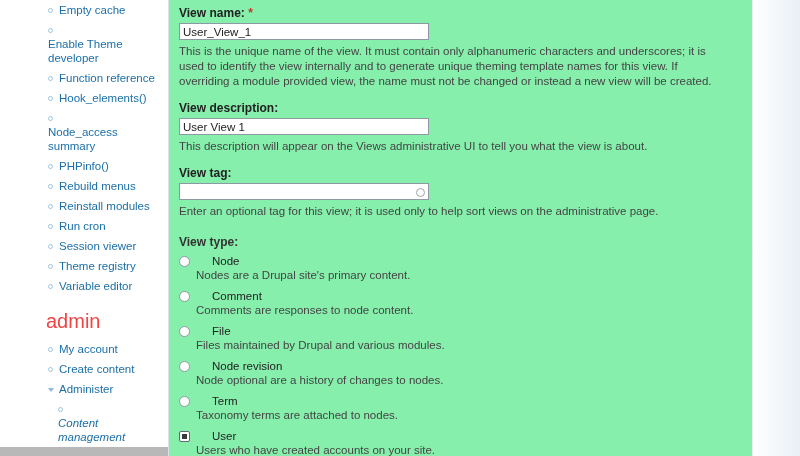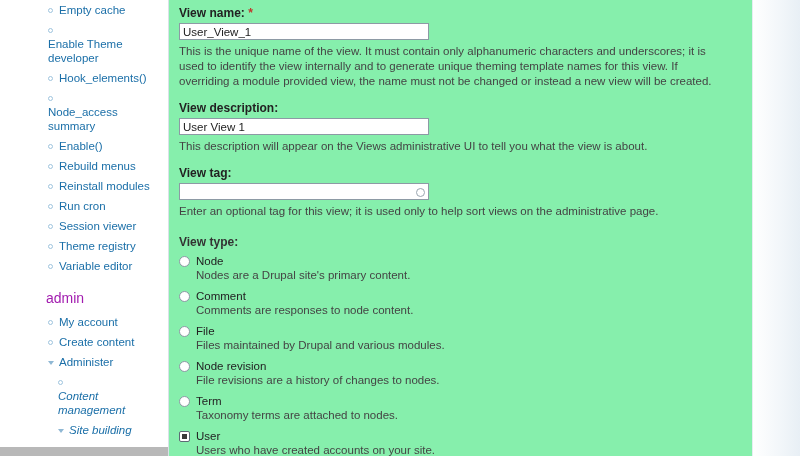--- a/index.html
+++ b/index.html
@@ -57,22 +57,22 @@
     width: 0; height: 0;
     border-top: 4px solid #8fb8d4;
     border-left: 3.5px solid transparent;
     border-right: 3.5px solid transparent;
     margin-right: 5px;
     vertical-align: middle;
   }
   .lvl0 { padding-left: 48px; }
   .lvl1 { padding-left: 58px; font-style: italic; }
   .section-title {
-    font-size: 14px;
-    color: #a21caf;
+    font-size: 20px;
+    color: #ef4444;
     font-weight: normal;
     padding: 14px 0 6px 46px;
   }
   
   .content-wrap {
     flex: 1;
     position: relative;
     background: #86efac;
     border-left: 1px solid #d9e2e8;
   }
@@ -144,21 +144,21 @@
     border-radius: 2px;
     border: 1px solid #5d6b75;
   }
   .radio.checked:after {
     content: "";
     position: absolute;
     left: 2px; top: 2px;
     width: 5px; height: 5px;
     background: #3a3a3a;
   }
-  .radio-label { font-size: 11.5px; color: #222; }
+  .radio-label { font-size: 11.5px; color: #222; margin-left: 16px; }
   .radio-desc {
     font-size: 11.5px;
     color: #444;
     margin: 1px 0 9px 17px;
   }
   
   .bottomstrip {
     position: absolute;
     left: 0; bottom: 0;
     width: 168px; height: 9px;
@@ -174,27 +174,30 @@
     <div class="sidebar-scroll">
 
       <ul class="menu-list">
         <li class="menu-item lvl0">
           <span class="bullet"></span><a class="menu-link">Empty cache</a>
         </li>
         <li class="menu-item lvl0">
           <span class="bullet"></span><a class="menu-link">Enable Theme developer</a>
         </li>
         <li class="menu-item lvl0">
+          <span class="bullet"></span><a class="menu-link">Function reference</a>
+        </li>
+        <li class="menu-item lvl0">
           <span class="bullet"></span><a class="menu-link">Hook_elements()</a>
         </li>
         <li class="menu-item lvl0">
           <span class="bullet"></span><a class="menu-link">Node_access summary</a>
         </li>
         <li class="menu-item lvl0">
-          <span class="bullet"></span><a class="menu-link">Enable()</a>
+          <span class="bullet"></span><a class="menu-link">PHPinfo()</a>
         </li>
         <li class="menu-item lvl0">
           <span class="bullet"></span><a class="menu-link">Rebuild menus</a>
         </li>
         <li class="menu-item lvl0">
           <span class="bullet"></span><a class="menu-link">Reinstall modules</a>
         </li>
         <li class="menu-item lvl0">
           <span class="bullet"></span><a class="menu-link">Run cron</a>
         </li>
@@ -278,21 +281,21 @@
         <div class="radio-row">
           <span class="radio"></span>
           <span class="radio-label">File</span>
         </div>
         <div class="radio-desc">Files maintained by Drupal and various modules.</div>
 
         <div class="radio-row">
           <span class="radio"></span>
           <span class="radio-label">Node revision</span>
         </div>
-        <div class="radio-desc">File revisions are a history of changes to nodes.</div>
+        <div class="radio-desc">Node optional are a history of changes to nodes.</div>
 
         <div class="radio-row">
           <span class="radio"></span>
           <span class="radio-label">Term</span>
         </div>
         <div class="radio-desc">Taxonomy terms are attached to nodes.</div>
 
         <div class="radio-row">
           <span class="radio checked"></span>
           <span class="radio-label">User</span>

